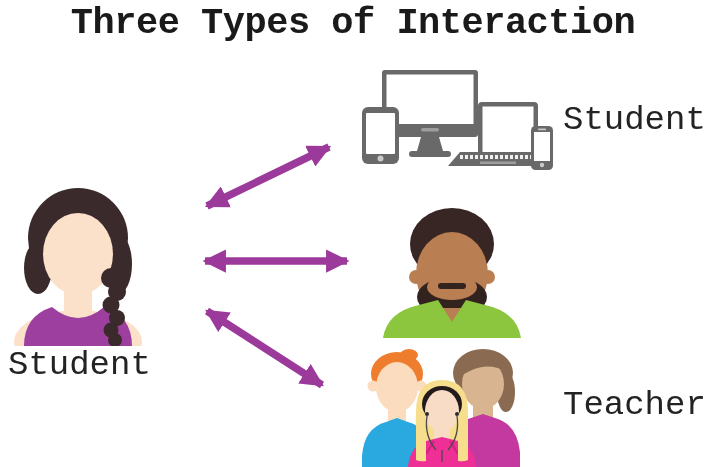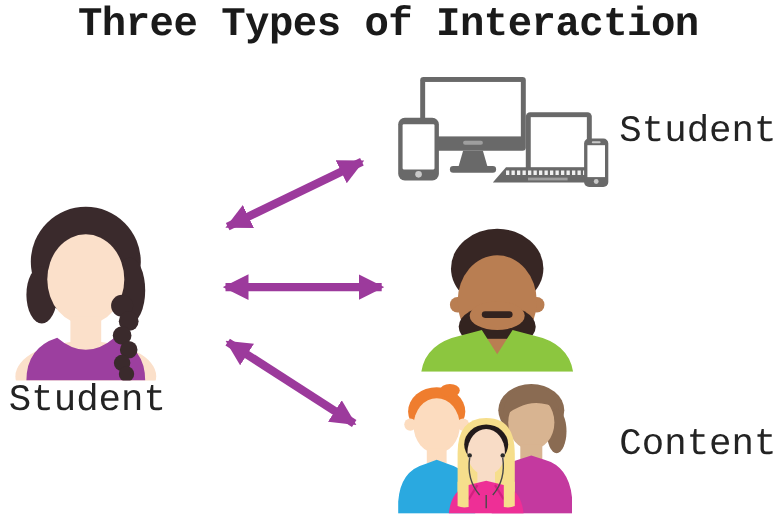--- a/index.html
+++ b/index.html
@@ -133,15 +133,15 @@
       <path d="M104,94 L104,117 Q110,118 114,116 L114,94 Z" fill="#F6DE8C"></path>
       <g stroke="#4A4A4A" stroke-width="1.3" fill="none">
         <path d="M73,72 Q70,92 82,106"></path>
         <path d="M103,72 Q106,92 94,106"></path>
         <path d="M88,106 L88,118"></path>
       </g>
       <circle cx="73" cy="70" r="2" fill="#2B2B2B"></circle>
       <circle cx="103" cy="70" r="2" fill="#2B2B2B"></circle>
     </svg>
   </div>
-  <div id="students-label" class="abs node-label">Content</div>
+  <div id="students-label" class="abs node-label">Teacher</div>
 
 </div>
 
 </body></html>

